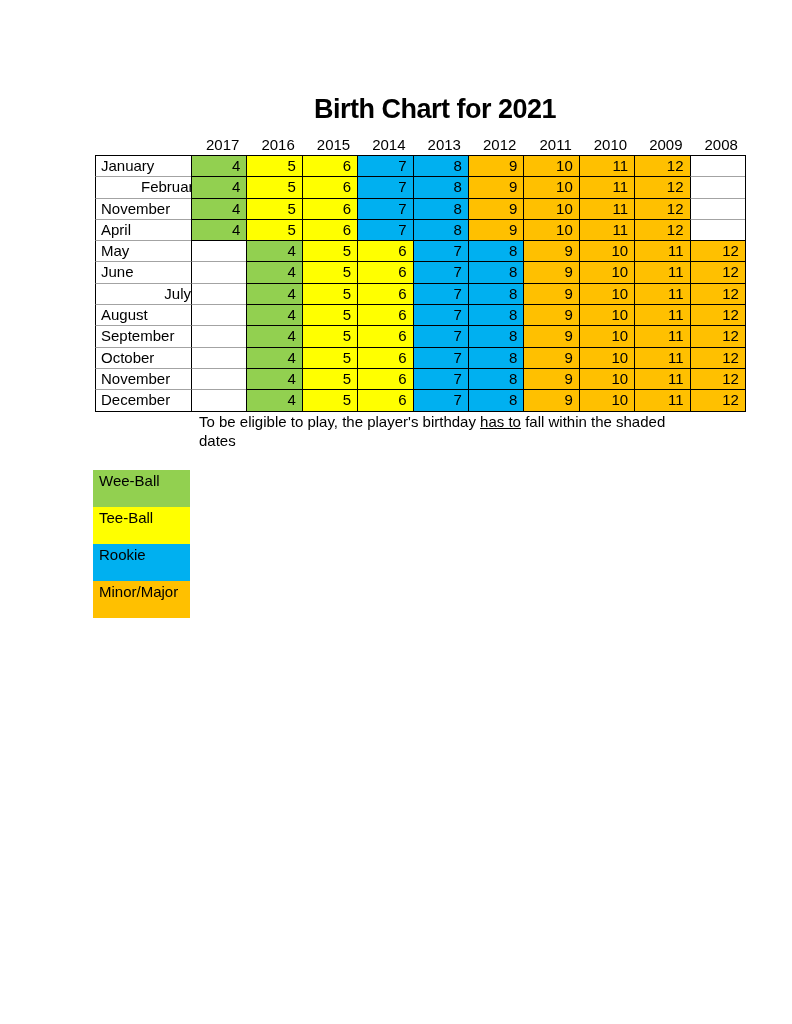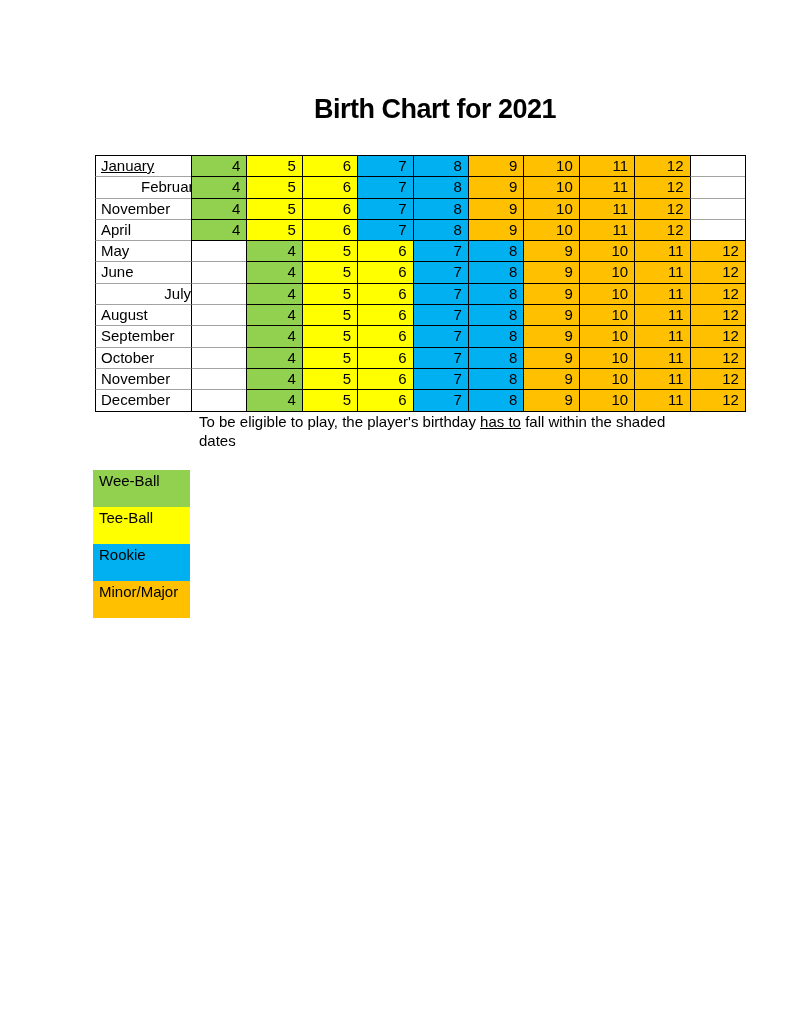--- a/index.html
+++ b/index.html
@@ -61,25 +61,39 @@
     overflow:visible;white-space:nowrap;
   }
 </style>
 </head>
 <body>
 
 <div class="page">
 
   <div class="title">Birth Chart for 2021</div>
 
+  <div class="year-header">
+    <div class="spacer"></div>
+
+  <div class="ycell">2017</div>
+      <div class="ycell">2016</div>
+      <div class="ycell">2015</div>
+      <div class="ycell">2014</div>
+      <div class="ycell">2013</div>
+      <div class="ycell">2012</div>
+      <div class="ycell">2011</div>
+      <div class="ycell">2010</div>
+      <div class="ycell">2009</div>
+      <div class="ycell">2008</div>
+    </div>
 
   <div class="grid">
 
   <div class="t-row">
-        <div class="cell month-cell" style="border-top-color: rgb(0, 0, 0); text-decoration: underline;">January</div>
+        <div class="cell month-cell" style="border-top-color: rgb(0, 0, 0);">January</div>
         <div class="cell age-cell" style="background: rgb(146, 208, 80); border-top-color: rgb(0, 0, 0);">4</div>
         <div class="cell age-cell" style="background: rgb(255, 255, 0); border-top-color: rgb(0, 0, 0);">5</div>
         <div class="cell age-cell" style="background: rgb(255, 255, 0); border-top-color: rgb(0, 0, 0);">6</div>
         <div class="cell age-cell" style="background: rgb(0, 176, 240); border-top-color: rgb(0, 0, 0);">7</div>
         <div class="cell age-cell" style="background: rgb(0, 176, 240); border-top-color: rgb(0, 0, 0);">8</div>
         <div class="cell age-cell" style="background: rgb(255, 192, 0); border-top-color: rgb(0, 0, 0);">9</div>
         <div class="cell age-cell" style="background: rgb(255, 192, 0); border-top-color: rgb(0, 0, 0);">10</div>
         <div class="cell age-cell" style="background: rgb(255, 192, 0); border-top-color: rgb(0, 0, 0);">11</div>
         <div class="cell age-cell" style="background: rgb(255, 192, 0); border-top-color: rgb(0, 0, 0);">12</div>
         <div class="cell age-cell" style="border-top-color: rgb(0, 0, 0);"></div>

